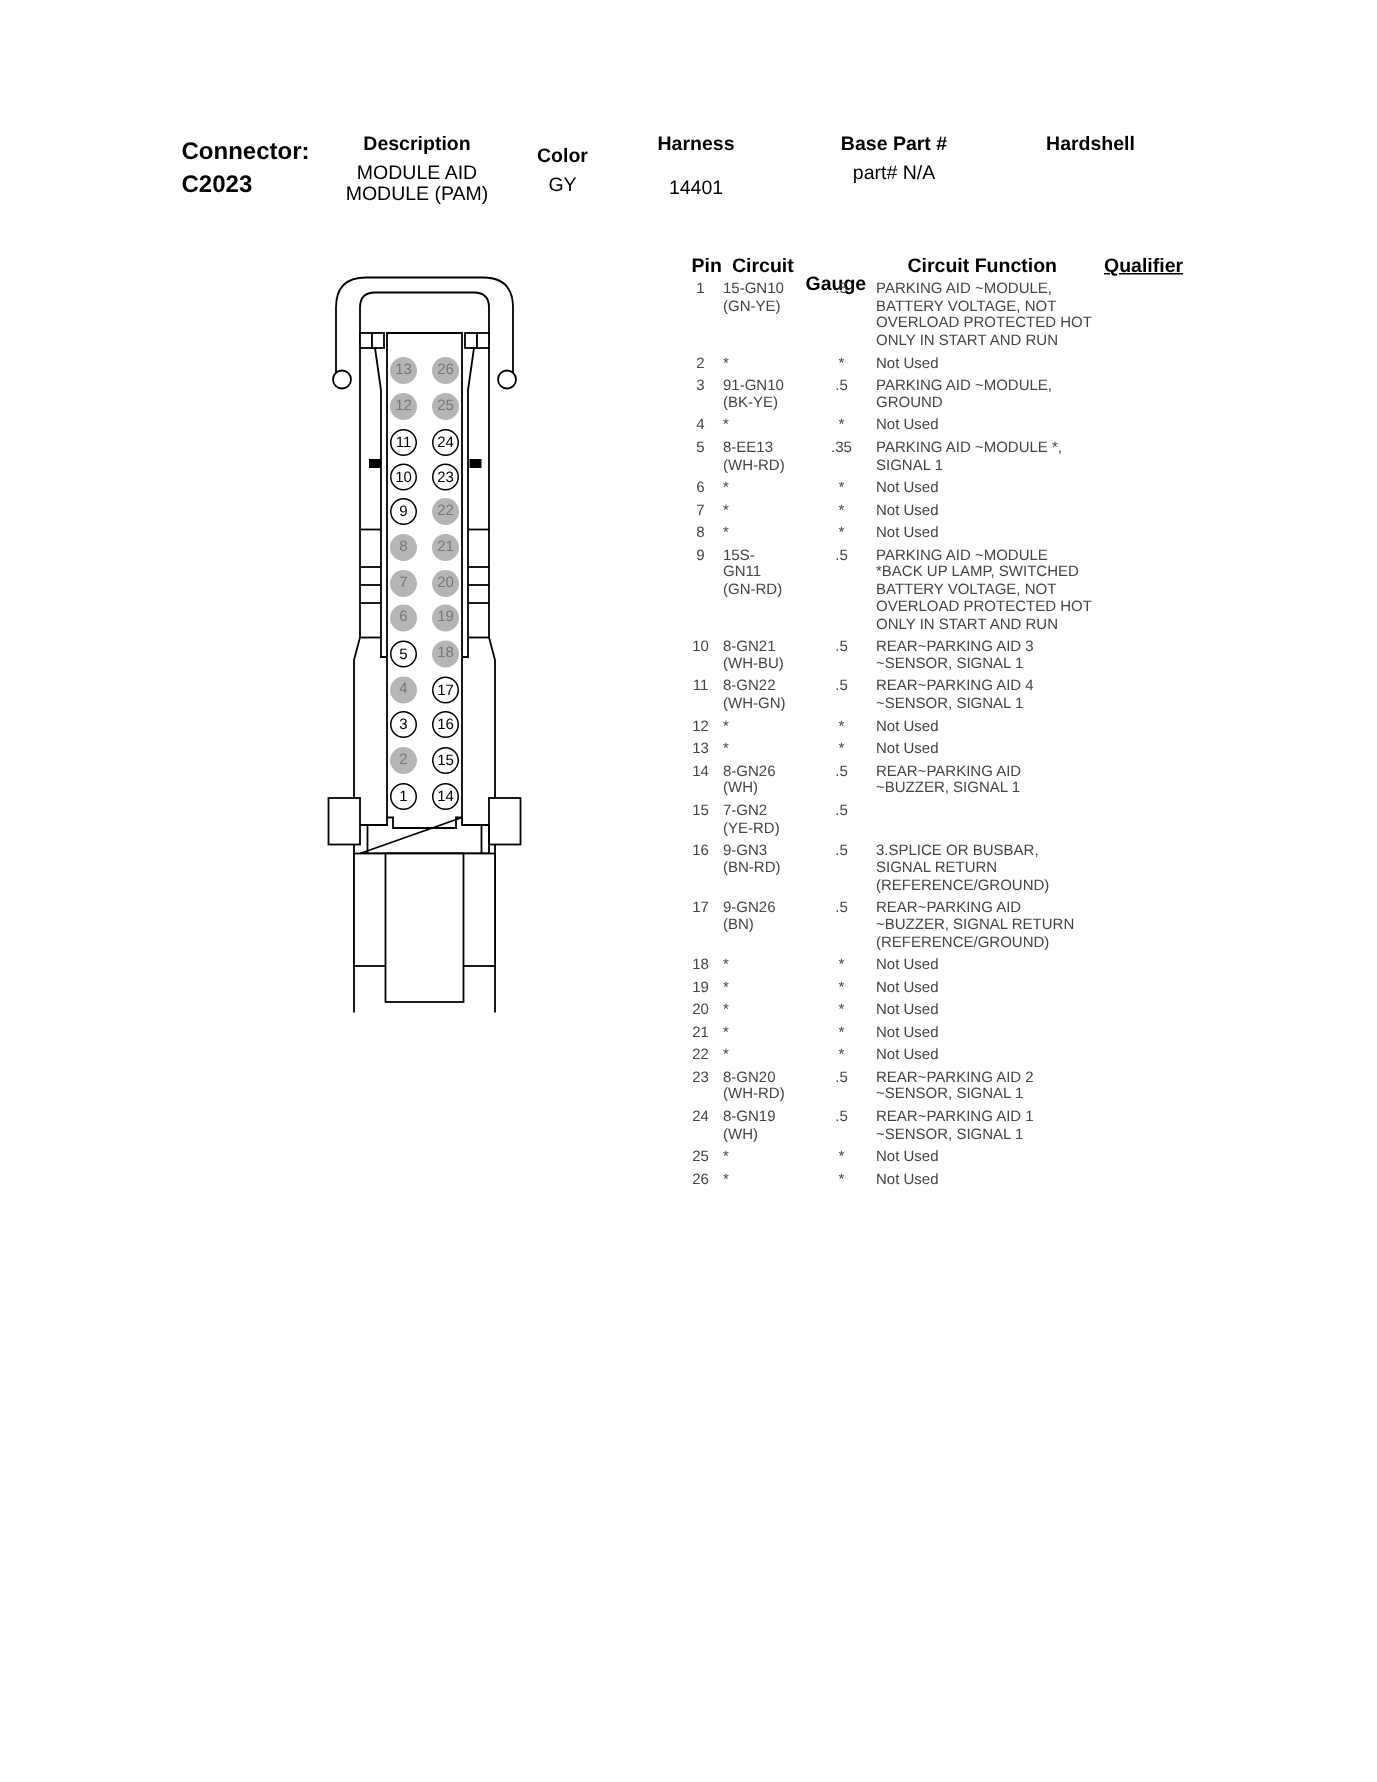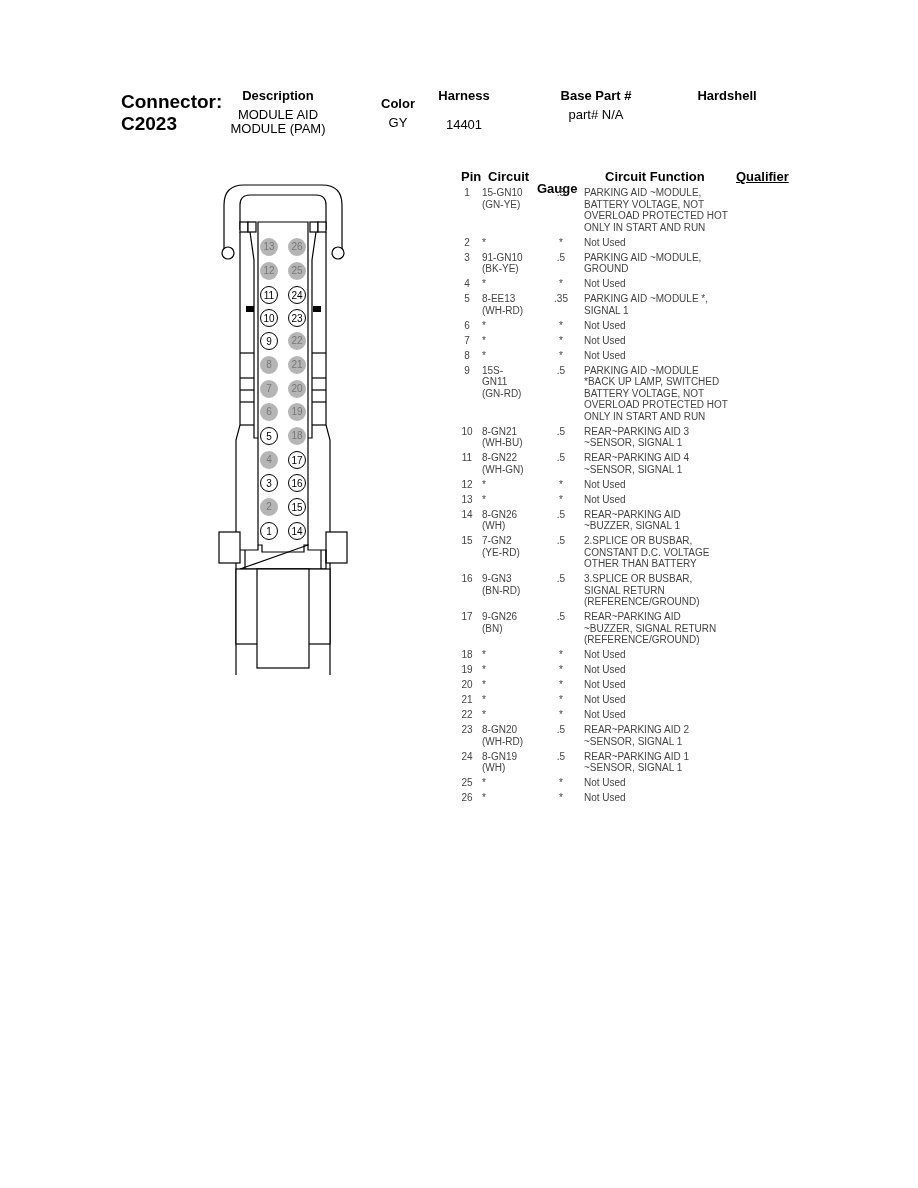--- a/index.html
+++ b/index.html
@@ -1,20 +1,20 @@
 <!DOCTYPE html>
 <html><head>
 <meta charset="utf-8">
 <style>
   html, body { margin:0; padding:0; background:#fff; }
   body { width:918px; height:1188px; position:relative; overflow:hidden; font-family:"Liberation Sans", sans-serif; color:#000; }
   .hdr { position:absolute; text-align:center; }
   .hdr-label { font-weight:bold; font-size:13px; }
   .hdr-val { font-size:13px; line-height:14px; }
-  #conn-label { position:absolute; left:121px; top:91px; font-weight:bold; font-size:19px; line-height:22px; text-align:left; }
+  #conn-label { position:absolute; left:121px; top:91px; font-weight:bold; font-size:16px; line-height:22px; text-align:left; }
 
   #table-head { position:absolute; top:169px; left:455px; font-weight:bold; font-size:13px; }
   #table-head span { position:absolute; white-space:nowrap; }
 
   #rows { position:absolute; top:187px; left:455px; width:340px; font-size:10px; color:#444; }
   .row { position:relative; display:flex; }
   .c-pin { width:24px; text-align:center; }
   .c-circ { width:62px; text-align:left; margin-left:3px; }
   .c-gauge { width:30px; text-align:center; margin-left:2px; }
   .c-func { width:160px; margin-left:8px; }
@@ -33,21 +33,21 @@
   <div>Connector:</div>
   <div>C2023</div>
 </div>
 
 <div class="hdr" style="left:228px; top:88px; width:100px;">
   <div class="hdr-label">Description</div>
   <div class="hdr-val" style="margin-top:5px;">MODULE AID</div>
   <div class="hdr-val">MODULE (PAM)</div>
 </div>
 
-<div class="hdr" style="left:350px; top:96px; width:50px;margin-left:23px;">
+<div class="hdr" style="left:350px; top:96px; width:50px;">
   <div class="hdr-label">Color</div>
   <div class="hdr-val" style="margin-top:5px;">GY</div>
 </div>
 
 <div class="hdr" style="left:424px; top:88px; width:80px;">
   <div class="hdr-label">Harness</div>
   <div class="hdr-val" style="margin-top:15px;">14401</div>
 </div>
 
 <div class="hdr" style="left:546px; top:88px; width:100px;">
@@ -369,25 +369,20 @@
       <div class="c-pin">
         <div class="line">15</div>
       </div>
       <div class="c-circ">
         <div class="line">7-GN2</div>
         <div class="line">(YE-RD)</div>
       </div>
       <div class="c-gauge">
         <div class="line">.5</div>
       </div>
-      <div class="c-func">
-        <div class="line">2.SPLICE OR BUSBAR,</div>
-        <div class="line">CONSTANT D.C. VOLTAGE</div>
-        <div class="line">OTHER THAN BATTERY</div>
-      </div>
     </div>
     <div class="row">
       <div class="c-pin">
         <div class="line">16</div>
       </div>
       <div class="c-circ">
         <div class="line">9-GN3</div>
         <div class="line">(BN-RD)</div>
       </div>
       <div class="c-gauge">

